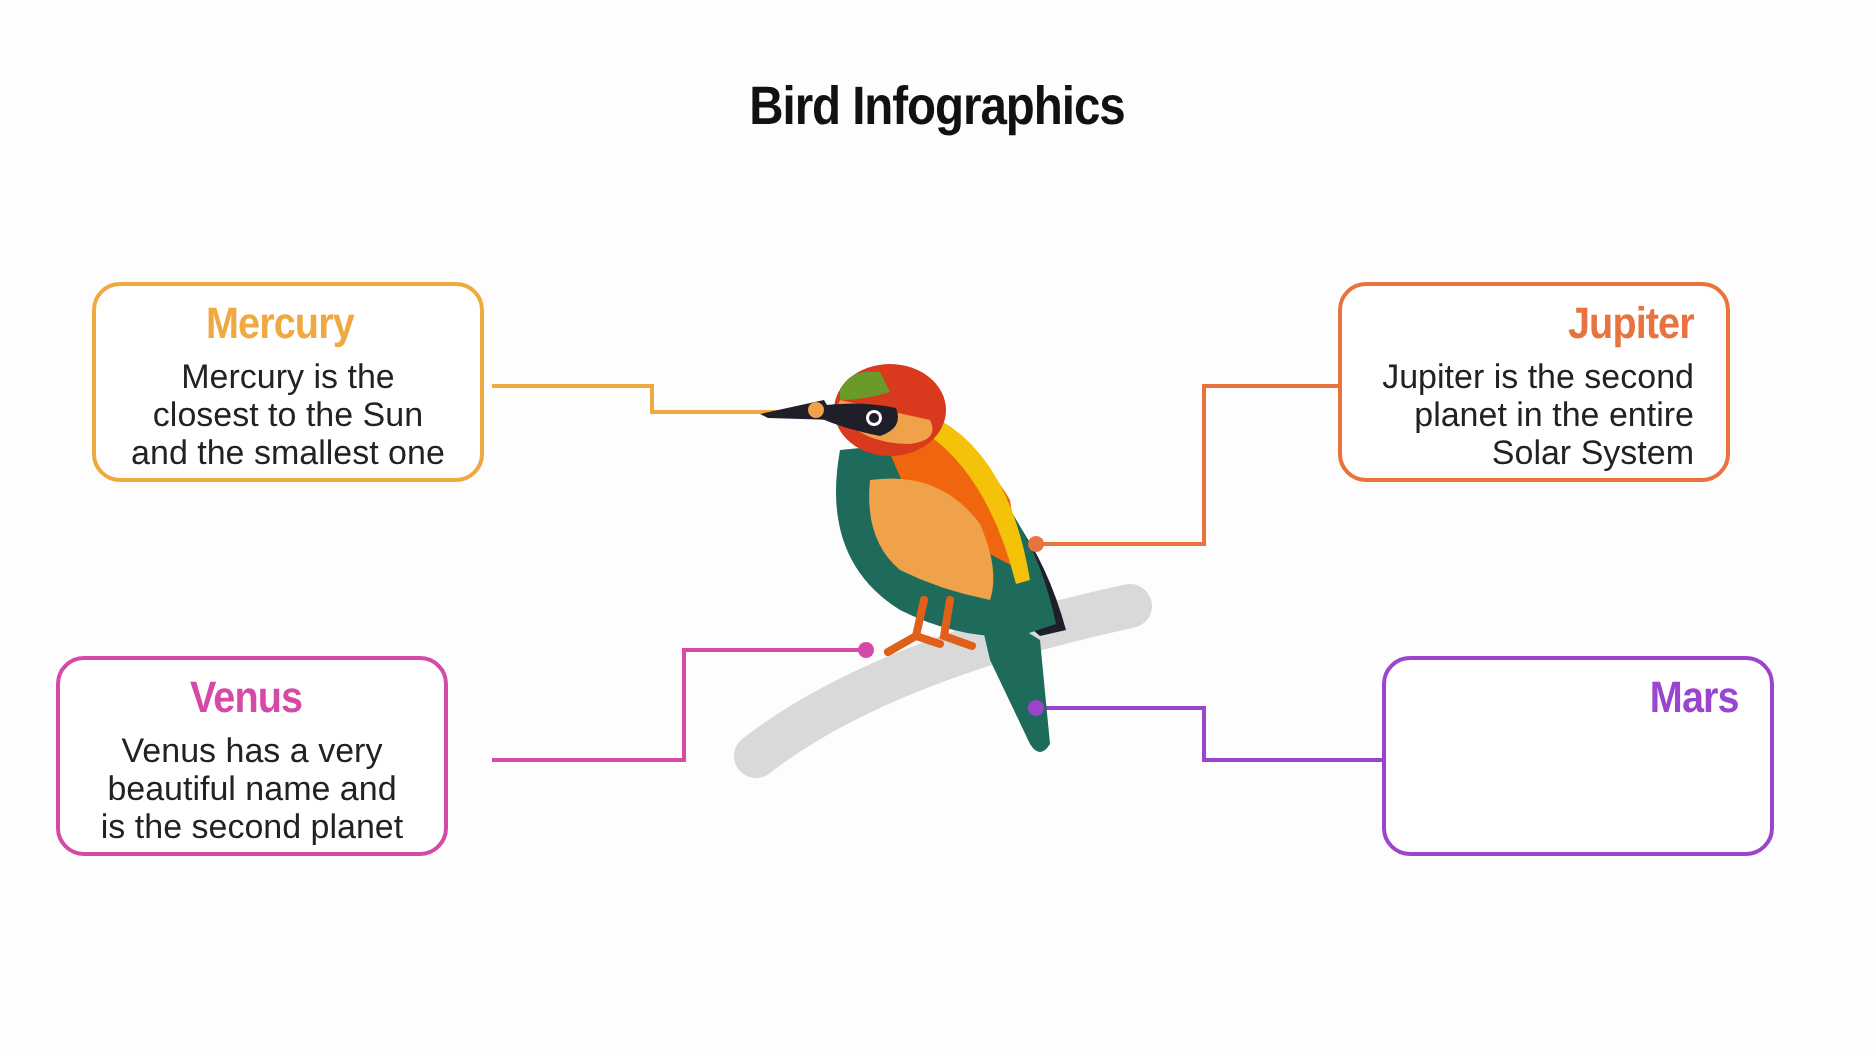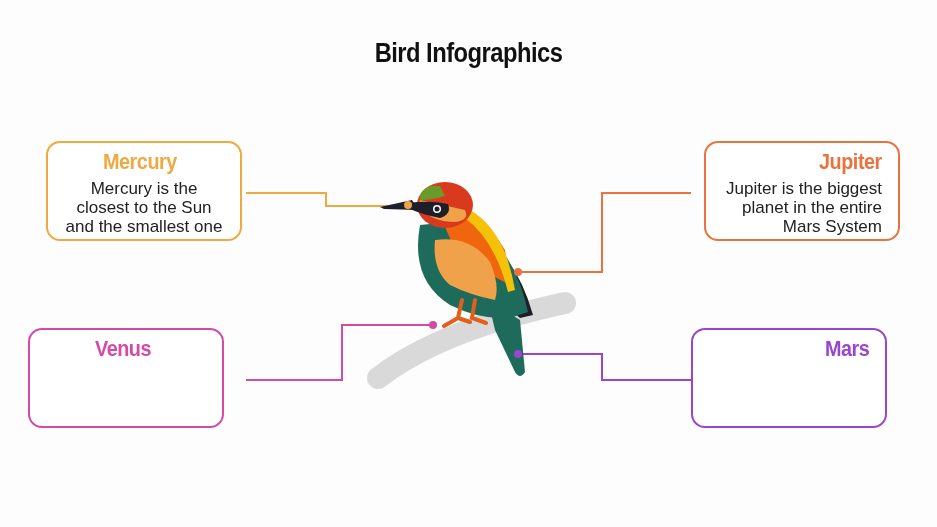--- a/index.html
+++ b/index.html
@@ -60,24 +60,25 @@
   <circle cx="433" cy="325" r="4" fill="#d54aa6"></circle>
   <circle cx="518" cy="272" r="4" fill="#e8733f"></circle>
   <circle cx="518" cy="354" r="4" fill="#9b45cf"></circle>
 </svg>
 
 <div class="box left" style="left:46px; top:141px; border-color:#f0a941;">
   <div class="head" style="color:#f0a941;">Mercury</div>
   <div class="body">Mercury is the closest to the Sun and the smallest one</div>
 </div>
 
-<div class="box right" style="left:704px; top:141px; border-color:#e8733f;">
+<div class="box right" style="left:669px; top:141px; border-color:#e8733f;">
   <div class="head" style="color:#e8733f;">Jupiter</div>
-  <div class="body">Jupiter is the biggest planet in the entire Mars System</div>
+  <div class="body">Jupiter is the second planet in the entire Solar System</div>
 </div>
 
 <div class="box left" style="left:28px; top:328px; border-color:#d54aa6;">
   <div class="head" style="color:#d54aa6;">Venus</div>
+  <div class="body">Venus has a very beautiful name and is the second planet</div>
 </div>
 
 <div class="box right" style="left:691px; top:328px; border-color:#9b45cf;text-decoration:underline;">
   <div class="head" style="color:#9b45cf;">Mars</div>
 </div>
 
 </body></html>

